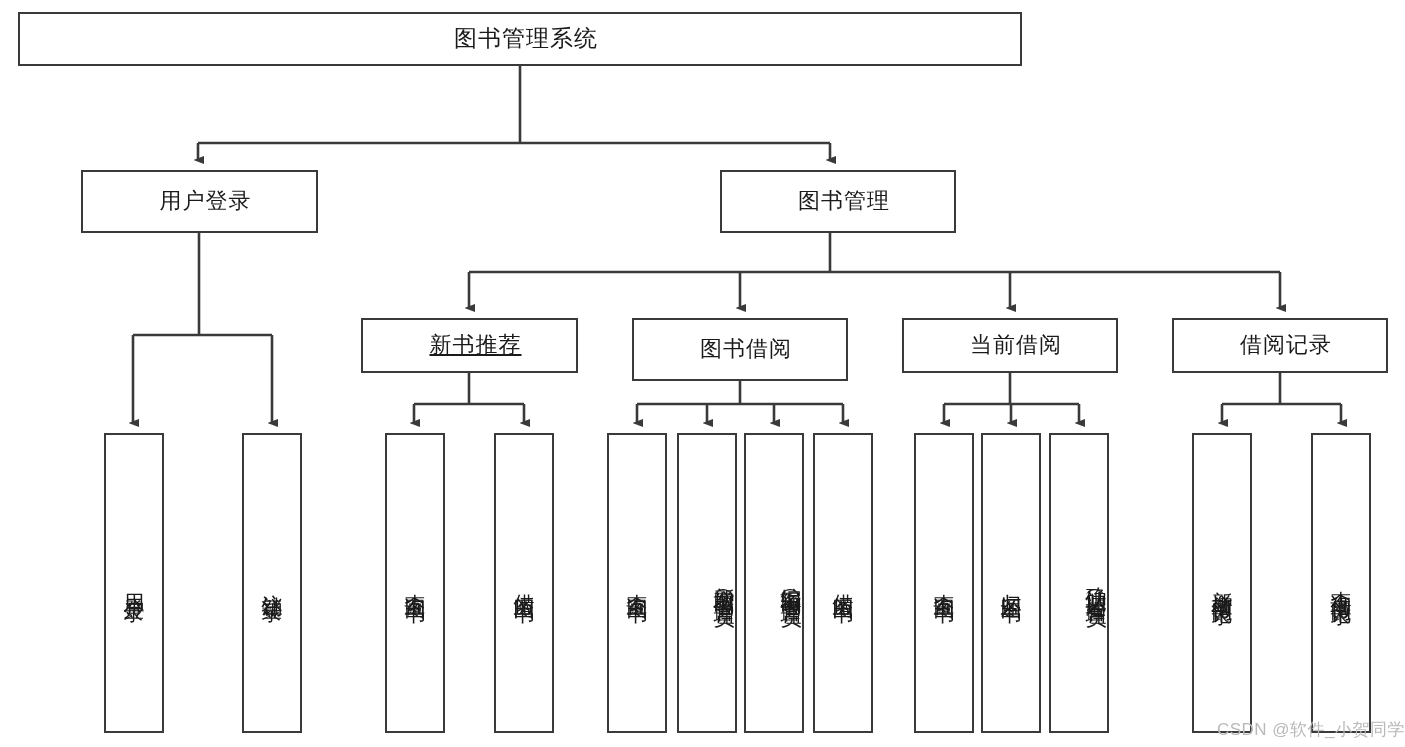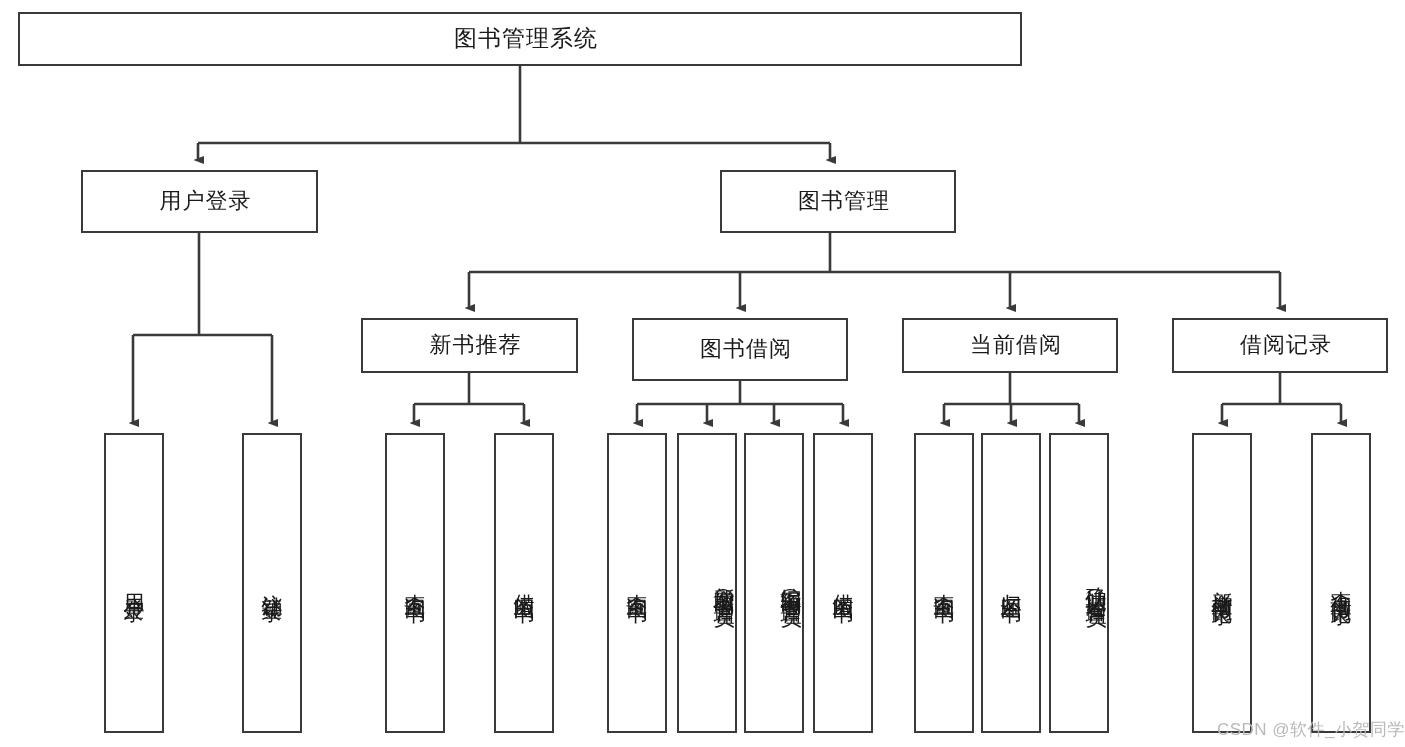--- a/index.html
+++ b/index.html
@@ -124,21 +124,21 @@
       <path d="M1222,404 L1222,423" marker-end="url(#arrowhead)"></path>
       <path d="M1341,404 L1341,423" marker-end="url(#arrowhead)"></path>
     </g>
   </svg>
 
   <div class="node node-h node-root" style="left:18px; top:12px; width:1004px; height:54px;">图书管理系统</div>
 
   <div class="node node-h" style="left:81px; top:170px; width:237px; height:63px;">用户登录</div>
   <div class="node node-h" style="left:712px; top:170px; width:236px; height:63px;margin-left:8px;">图书管理</div>
 
-  <div class="node node-h" style="left:361px; top:318px; width:217px; height:55px;">新书推荐</div>
+  <div class="node node-h" style="left:361px; top:318px; width:217px; height:55px;text-decoration:underline;">新书推荐</div>
   <div class="node node-h" style="left:632px; top:318px; width:216px; height:63px;">图书借阅</div>
   <div class="node node-h" style="left:902px; top:318px; width:216px; height:55px;text-align:right;">当前借阅</div>
   <div class="node node-h" style="left:1172px; top:318px; width:216px; height:55px;">借阅记录</div>
 
   <div class="node node-v centered" style="left:104px; top:433px; width:60px; height:300px;">用户登录</div>
   <div class="node node-v centered" style="left:242px; top:433px; width:60px; height:300px;">注销登录</div>
 
   <div class="node node-v centered" style="left:385px; top:433px; width:60px; height:300px;">查询图书</div>
   <div class="node node-v centered" style="left:494px; top:433px; width:60px; height:300px;">借阅图书</div>
 

